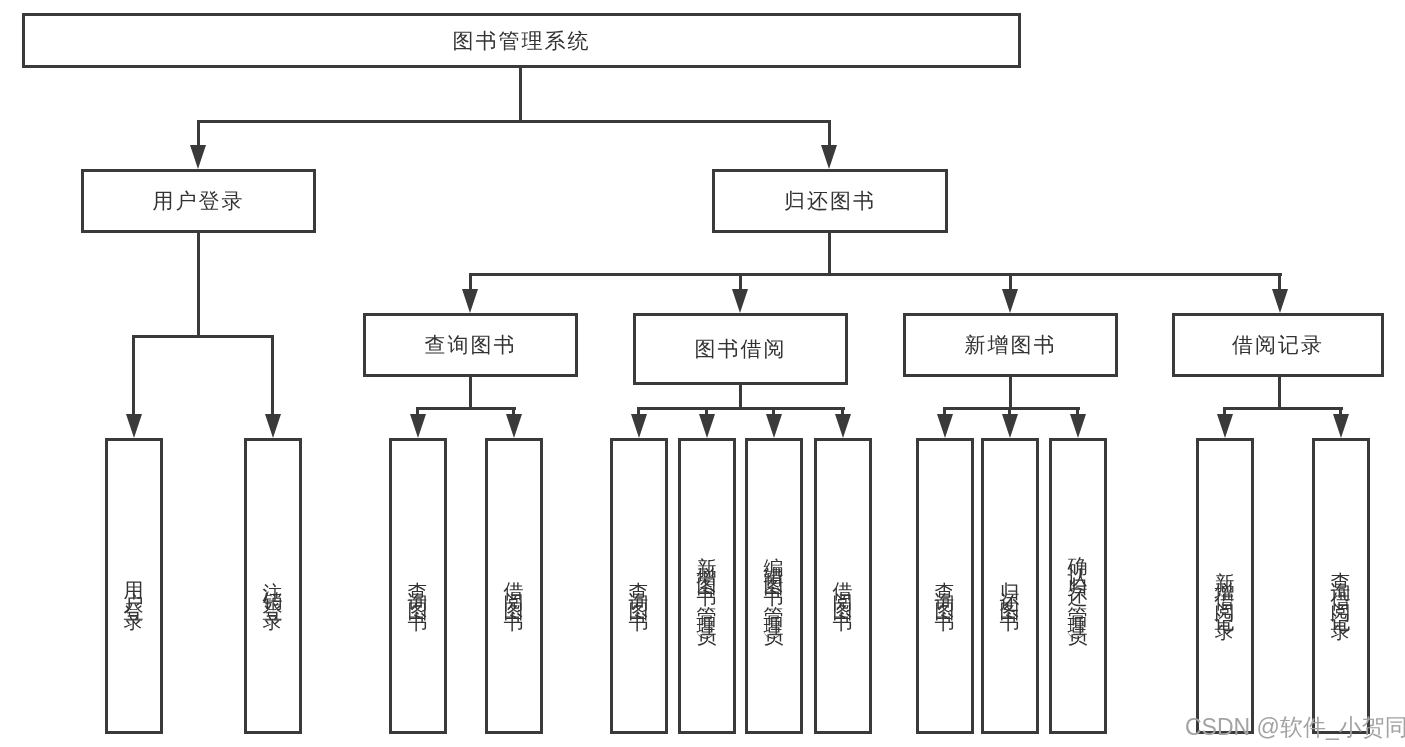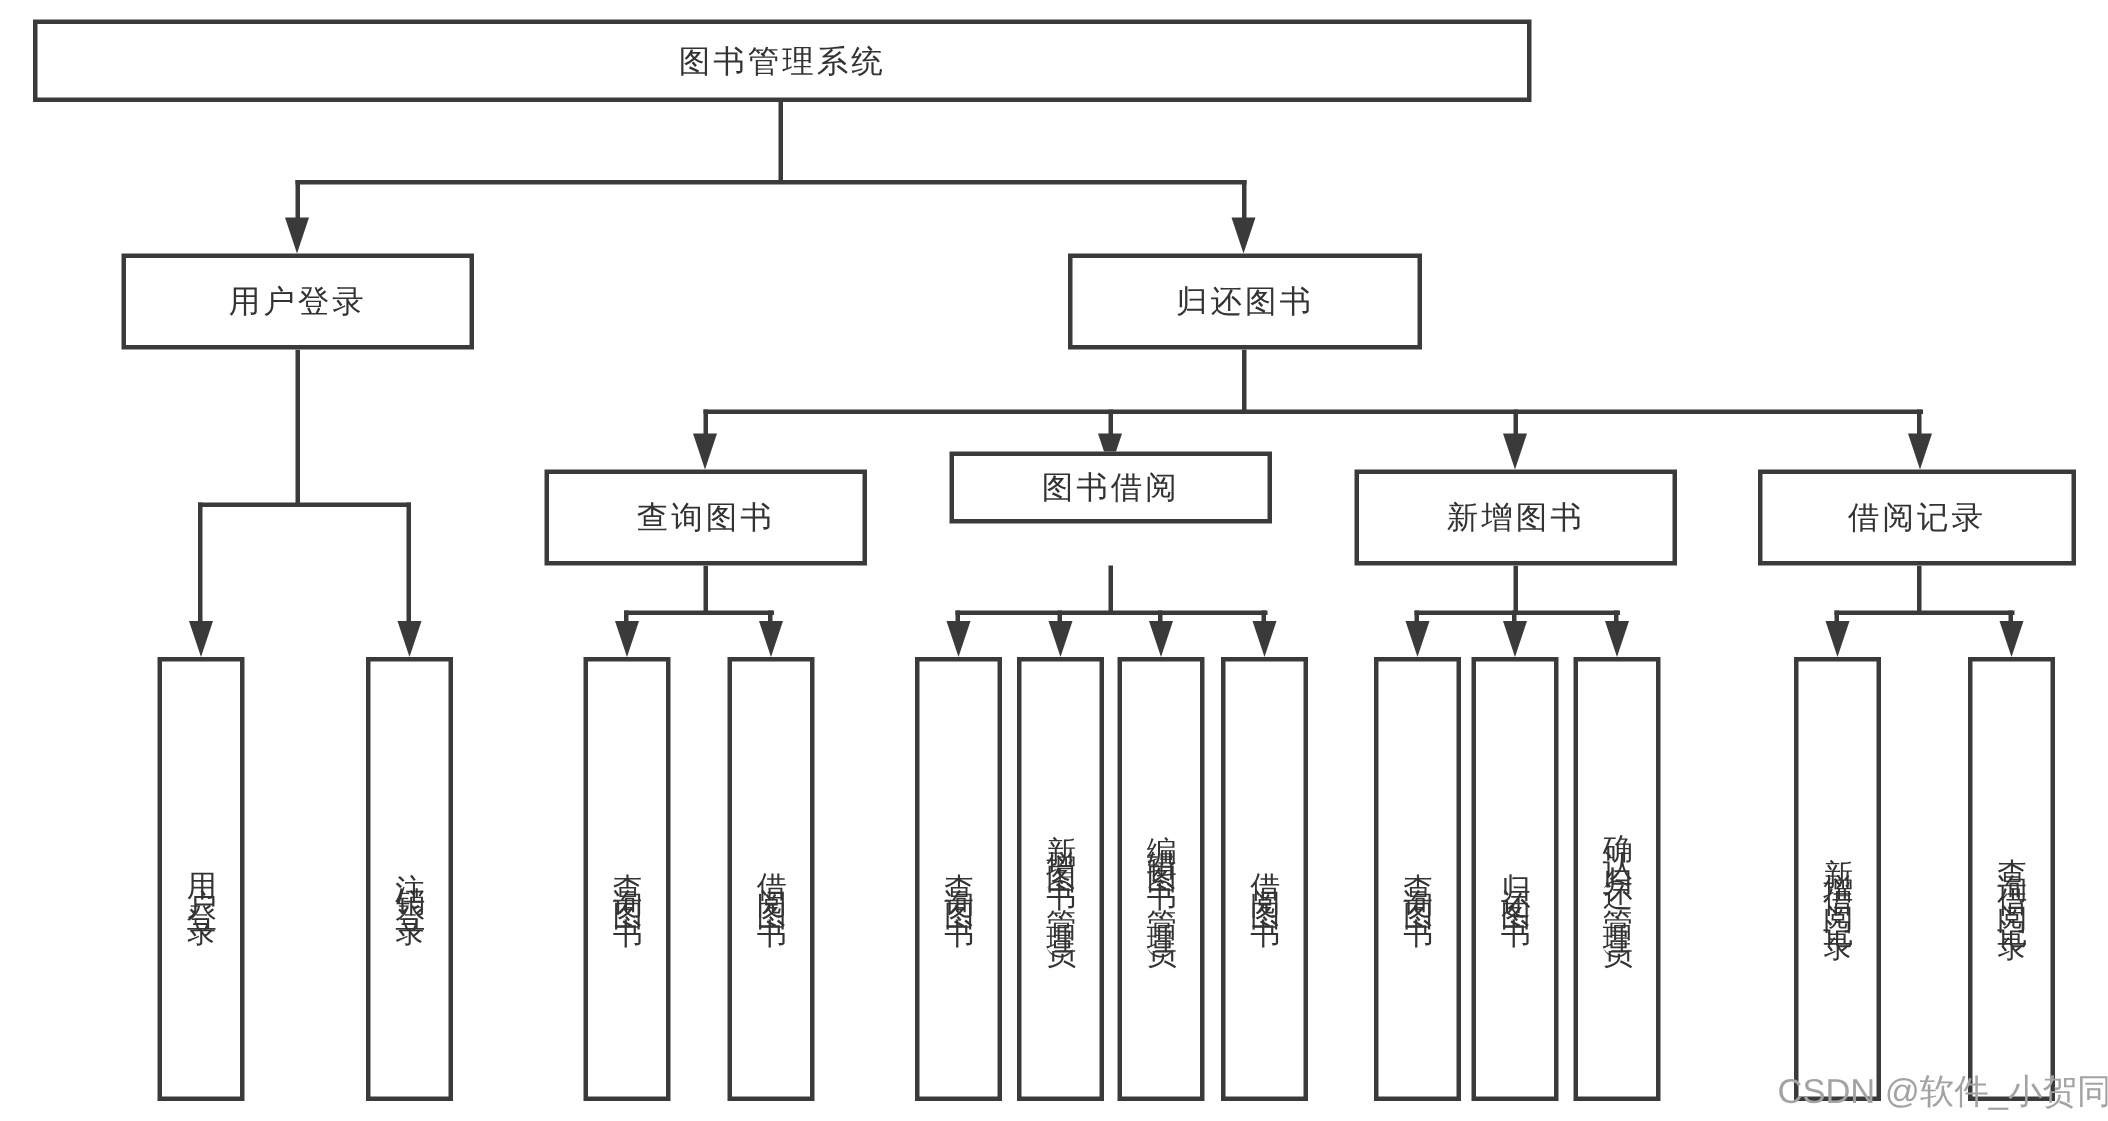--- a/index.html
+++ b/index.html
@@ -83,21 +83,21 @@
   <div class="vl" style="left:469px; top:273px; height:20px;"></div>
   <div class="arrow" style="left:462px; top:289px;"></div>
   <div class="vl" style="left:739px; top:273px; height:20px;"></div>
   <div class="arrow" style="left:732px; top:289px;"></div>
   <div class="vl" style="left:1009px; top:273px; height:20px;"></div>
   <div class="arrow" style="left:1002px; top:289px;"></div>
   <div class="vl" style="left:1278px; top:273px; height:20px;"></div>
   <div class="arrow" style="left:1272px; top:289px;"></div>
 
   <div class="box" style="left:363px; top:313px; width:215px; height:64px;">查询图书</div>
-  <div class="box" style="left:633px; top:301px; width:215px; height:48px;">图书借阅</div>
+  <div class="box" style="left:633px; top:313px; width:215px; height:72px;">图书借阅</div>
   <div class="box" style="left:903px; top:313px; width:215px; height:64px;">新增图书</div>
   <div class="box" style="left:1172px; top:313px; width:212px; height:64px;">借阅记录</div>
 
   <div class="vl" style="left:469px; top:377px; height:33px;"></div>
   <div class="hl" style="left:416px; top:407px; width:100px;"></div>
   <div class="vl" style="left:416px; top:407px; height:10px;"></div>
   <div class="arrow" style="left:410px; top:414px;"></div>
   <div class="vl" style="left:512px; top:407px; height:10px;"></div>
   <div class="arrow" style="left:506px; top:414px;"></div>
 

